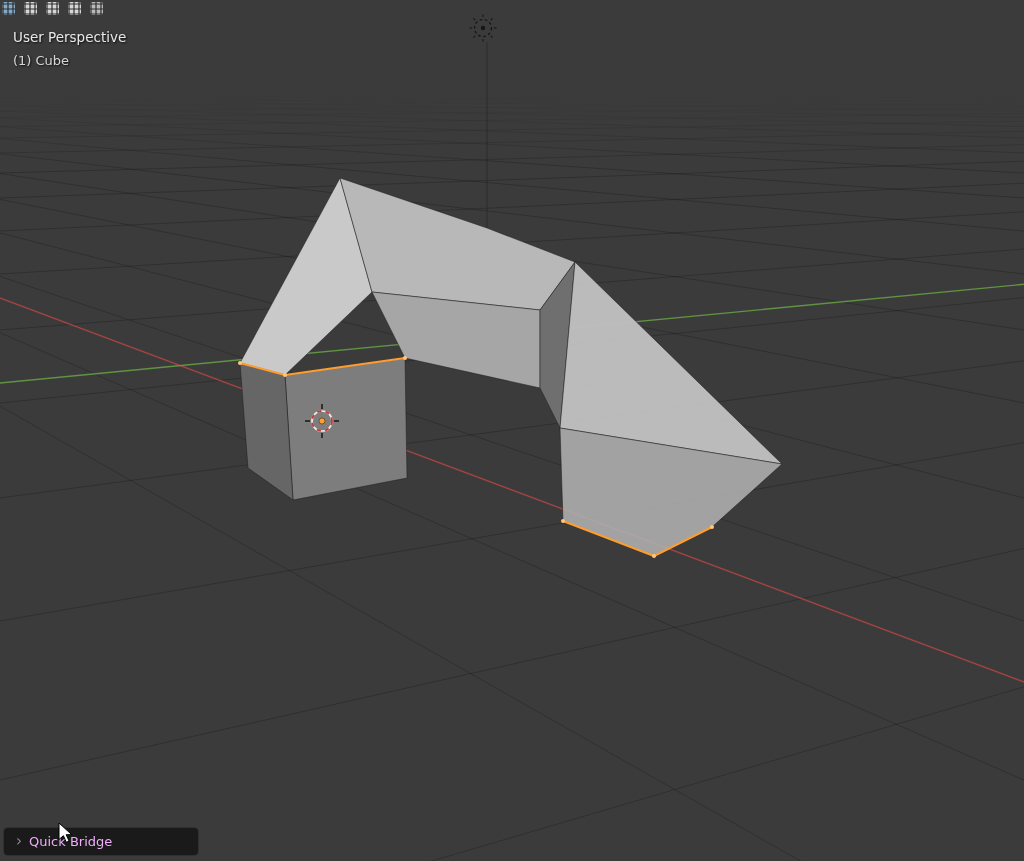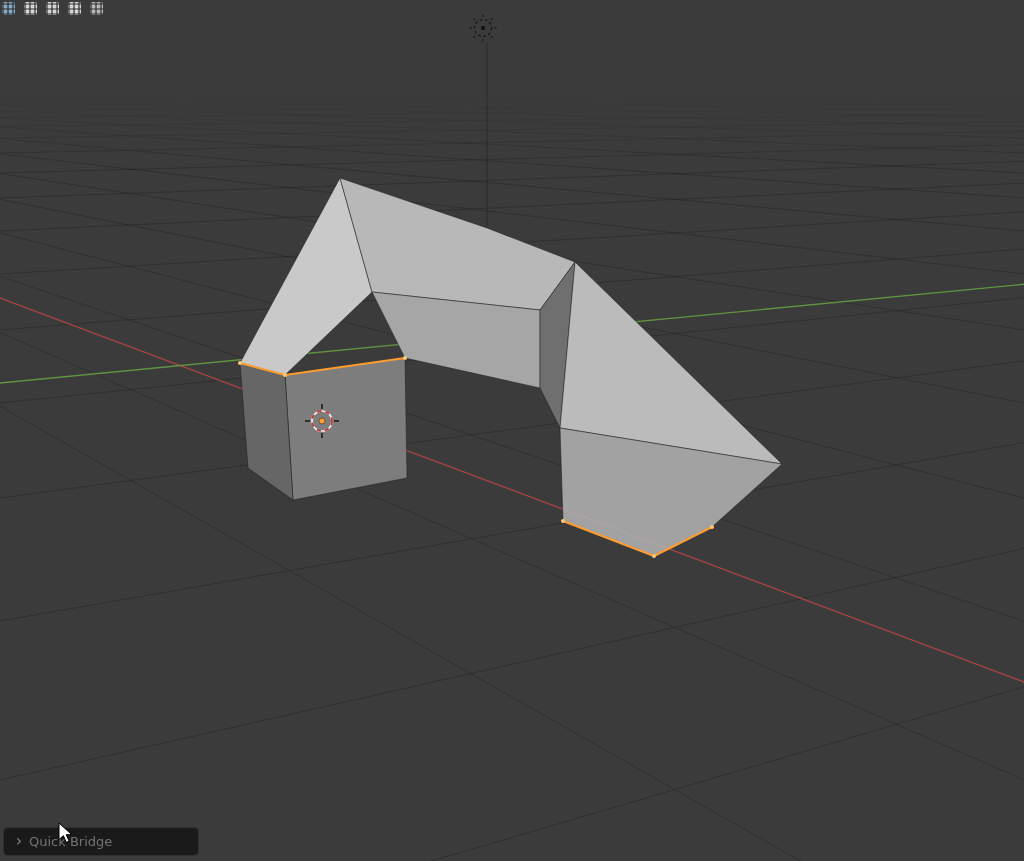--- a/index.html
+++ b/index.html
@@ -33,21 +33,21 @@
     background:rgba(24,24,24,0.92);
     border:1px solid rgba(90,90,90,0.35);
     border-radius:5px;box-sizing:border-box;
     display:flex;align-items:center;z-index:6;
     cursor:default;
   }
   .operator-panel .chev{
     color:#8f8f8f;font-size:15px;margin:0 7px 0 12px;line-height:1;
   }
   .operator-panel .op-label{
-    color:#737373;font-size:13px;line-height:1;
+    color:#f0abfc;font-size:13px;line-height:1;
   }
   .mouse{position:absolute;left:58px;top:822px;z-index:10;pointer-events:none;}
 </style>
 </head>
 <body>
 
 <div class="viewport">
 
   <svg id="scene" width="1024" height="861" viewBox="0 0 1024 861">
       <defs>
@@ -148,20 +148,24 @@
     </svg>
 
   <div class="topbar-icons" id="topbarIcons">
       <div class="pix-icon" style="background-color: rgb(134, 169, 198);"></div>
       <div class="pix-icon" style="background-color: rgb(214, 214, 214);"></div>
       <div class="pix-icon" style="background-color: rgb(214, 214, 214);"></div>
       <div class="pix-icon" style="background-color: rgb(214, 214, 214);"></div>
       <div class="pix-icon" style="background-color: rgb(185, 185, 185);"></div>
     </div>
 
+  <div class="overlay-text">
+    <div class="view-label">User Perspective</div>
+    <div class="object-label">(1) Cube</div>
+  </div>
 
   <div class="operator-panel">
     <span class="chev">›</span>
     <span class="op-label">Quick Bridge</span>
   </div>
 
   <svg class="mouse" width="20" height="24" viewBox="0 0 20 24">
     <path d="M1,1 L1,17.5 L5.4,13.7 L8.3,20.3 L11.1,19.1 L8.2,12.7 L13.8,12.7 Z" fill="#ffffff" stroke="#000000" stroke-width="1"></path>
   </svg>
 

